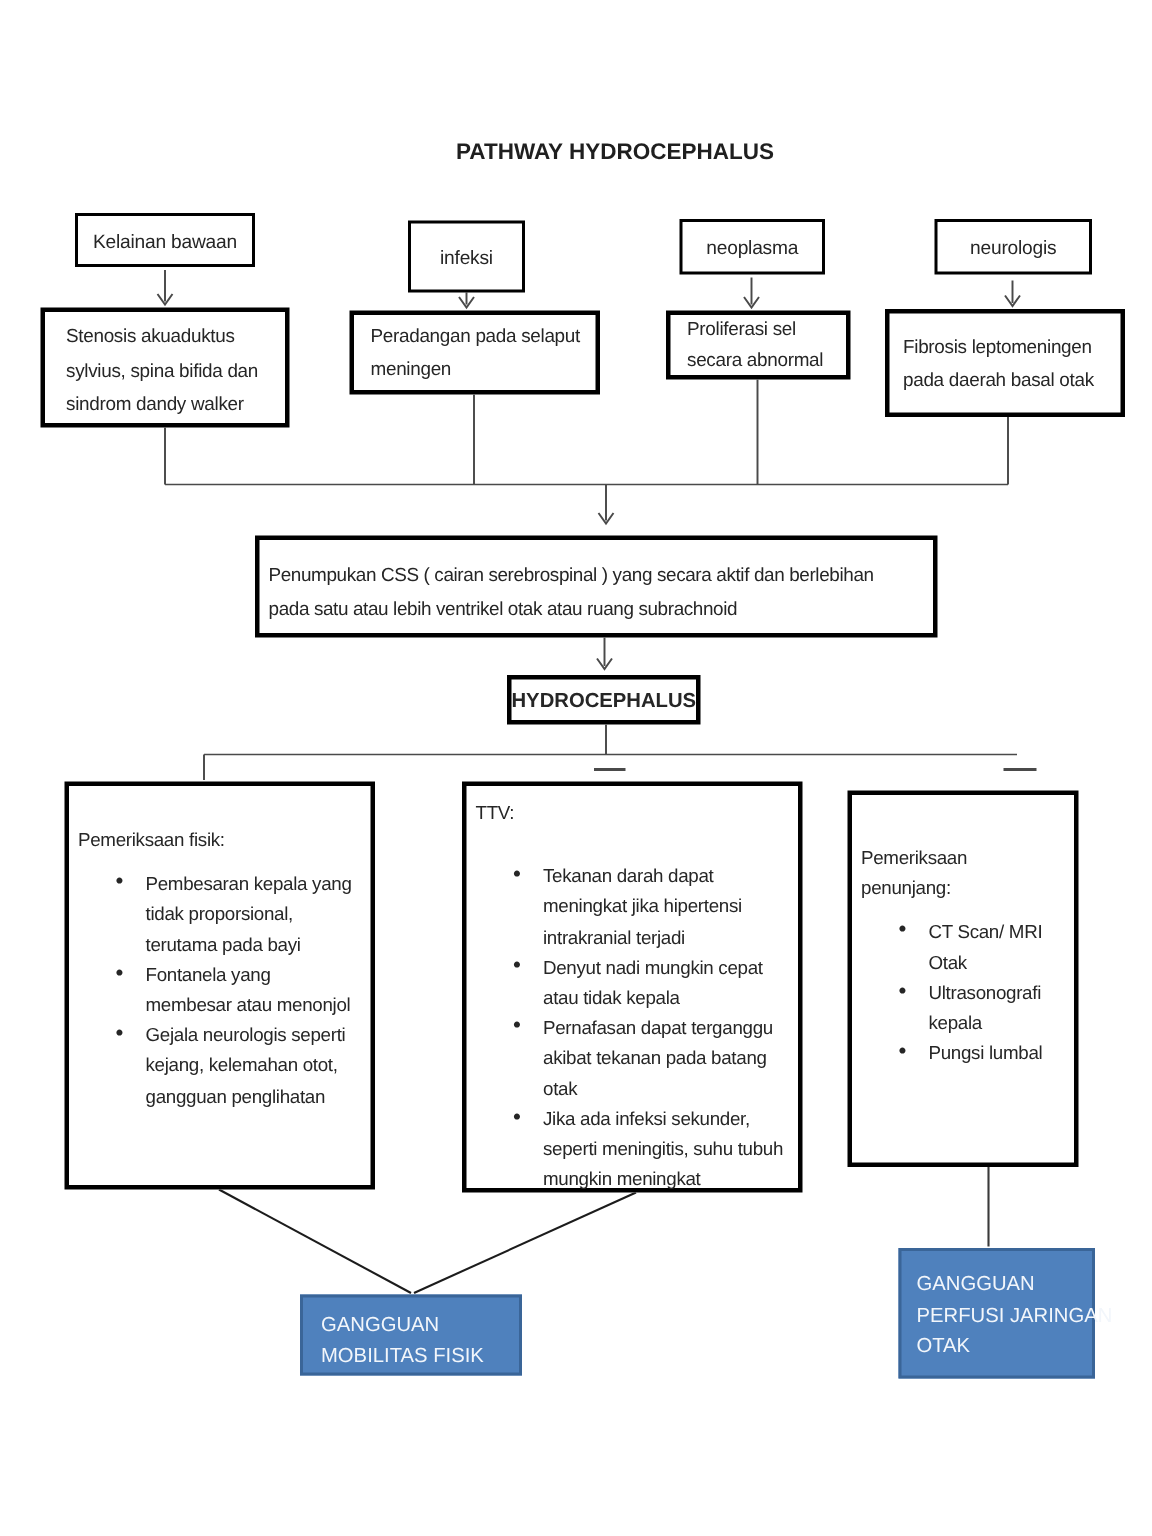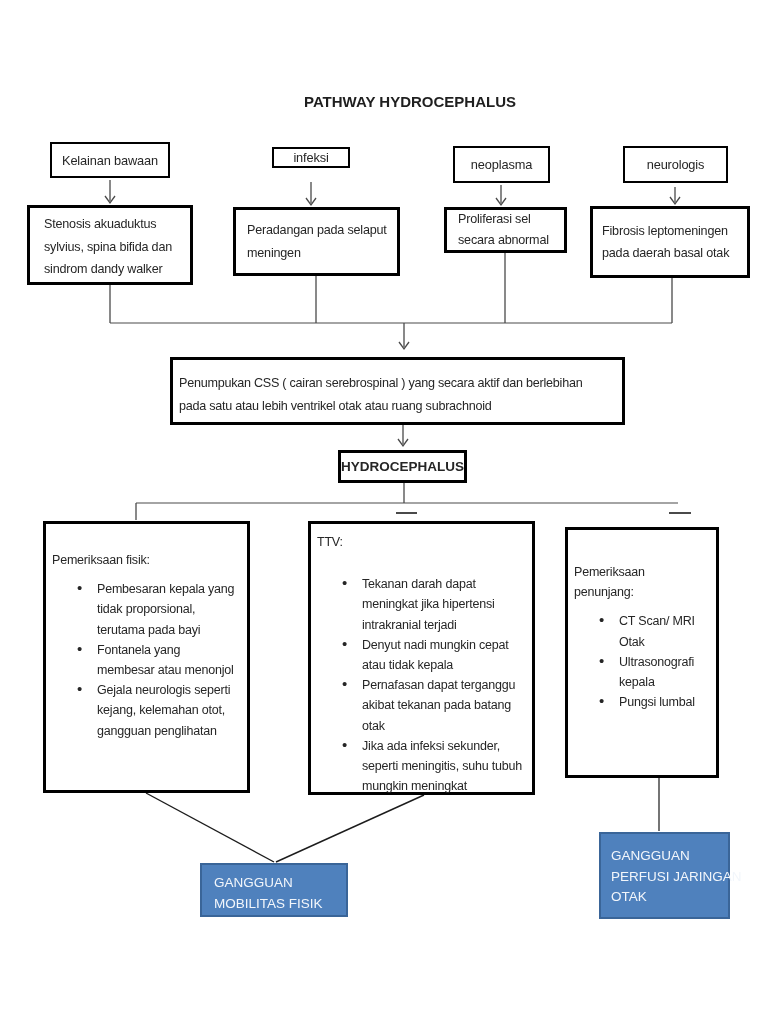--- a/index.html
+++ b/index.html
@@ -81,34 +81,34 @@
 
       <line x1="659" y1="778" x2="659" y2="831" stroke="#3a3a3a"></line>
     </g>
   </svg>
 
   <div class="title">PATHWAY HYDROCEPHALUS</div>
 
   <div class="box b2 cause" style="left:50px;top:142px;width:120px;height:36px;">
     <span>Kelainan bawaan</span>
   </div>
-  <div class="box b2 cause" style="left:272px;top:147px;width:78px;height:21px;">
+  <div class="box b2 cause" style="left:272px;top:147px;width:78px;height:48px;">
     <span>infeksi</span>
   </div>
   <div class="box b2 cause" style="left:453px;top:146px;width:97px;height:37px;">
     <span>neoplasma</span>
   </div>
   <div class="box b2 cause" style="left:623px;top:146px;width:105px;height:37px;">
     <span>neurologis</span>
   </div>
 
   <div class="box b3 effect" style="left:27px;top:205px;width:166px;height:80px;padding:5px 8px 0 14px;">
     <span>Stenosis akuaduktus sylvius, spina bifida dan sindrom dandy walker</span>
   </div>
-  <div class="box b3 effect ef-center" style="left:233px;top:207px;width:167px;height:69px;padding:0 6px 0 11px;">
+  <div class="box b3 effect ef-center" style="left:233px;top:207px;width:167px;height:56px;padding:0 6px 0 11px;">
     <span>Peradangan pada selaput meningen</span>
   </div>
   <div class="box b3 effect ef-center" style="left:444px;top:207px;width:123px;height:46px;padding:0 4px 0 11px;line-height:21px;">
     <span>Proliferasi sel secara abnormal</span>
   </div>
   <div class="box b3 effect ef-center" style="left:590px;top:206px;width:160px;height:72px;padding:0 5px 0 9px;">
     <span>Fibrosis leptomeningen pada daerah basal otak</span>
   </div>
 
   <div class="box b3 bigbox" style="left:170px;top:357px;width:455px;height:68px;">

